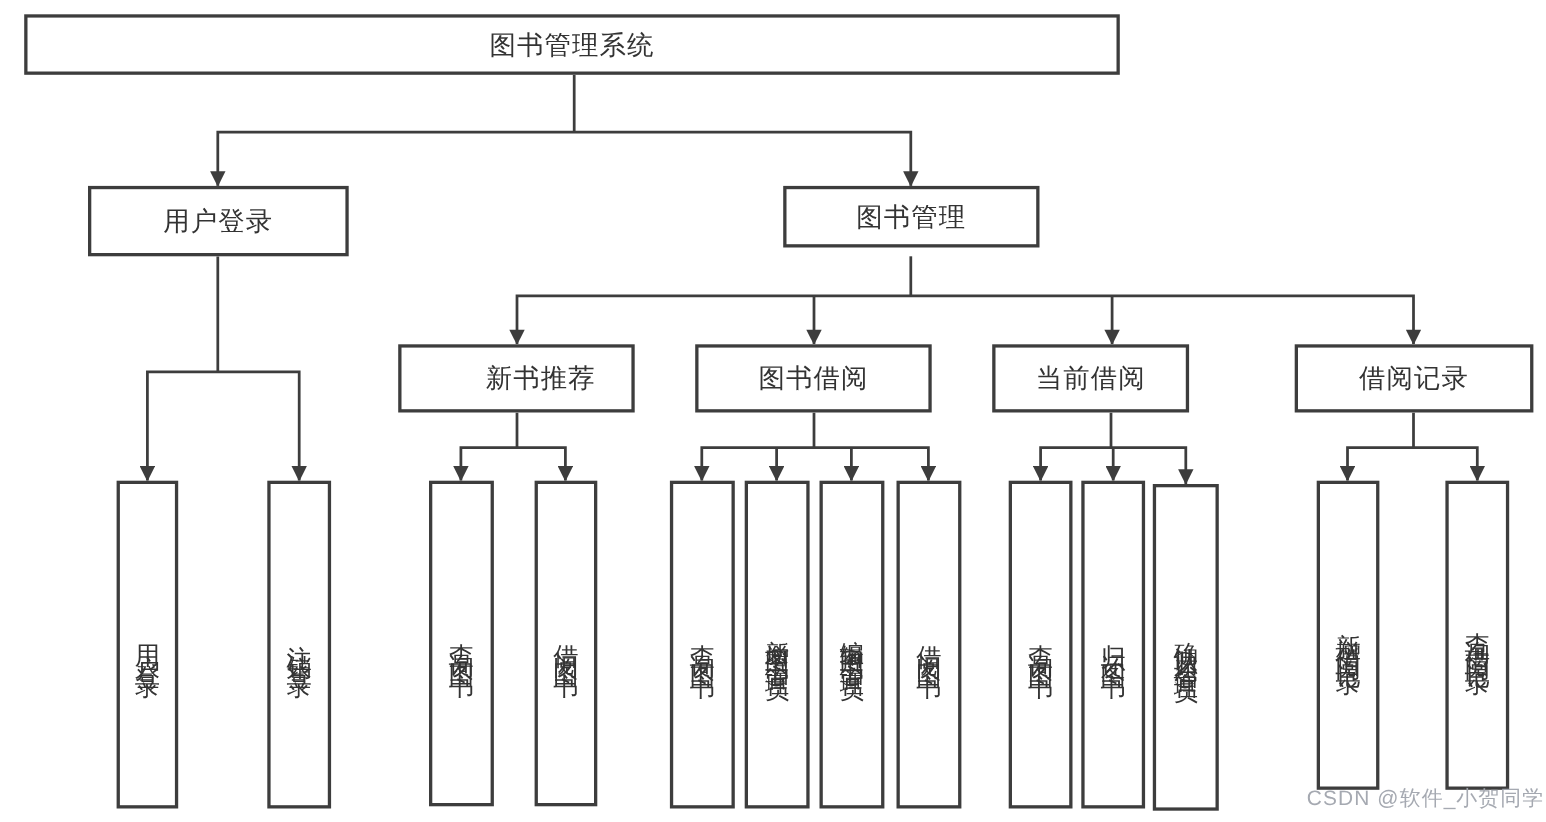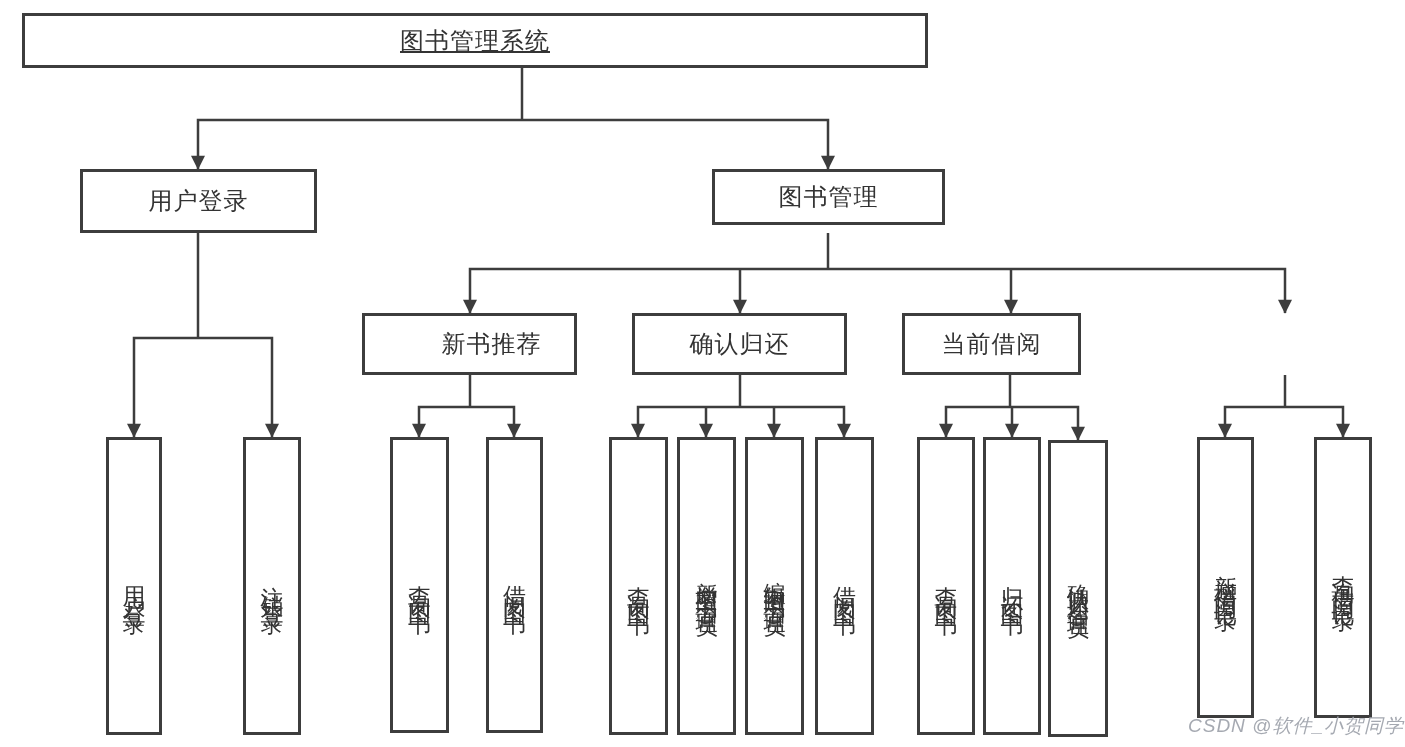--- a/index.html
+++ b/index.html
@@ -34,21 +34,21 @@
   .v {
     writing-mode: vertical-rl;
     text-orientation: mixed;
     letter-spacing: 9px;
     line-height: 1;
   }
   .v.mid  { letter-spacing: 7px; }
   .v.long { letter-spacing: 5px; font-size: 22px; }
 
   
-  #n-root          { left: 22px;   top: 13px;  width: 906px; height: 55px; text-decoration: underline; }
+  #n-root          { left: 22px;   top: 13px;  width: 996px; height: 55px; }
   #n-user-login    { left: 80px;   top: 169px; width: 237px;  height: 64px; }
   #n-book-mgmt     { left: 712px;  top: 169px; width: 233px;  height: 56px; }
   #n-new-book      { left: 362px;  top: 313px; width: 215px;  height: 62px; padding-left: 44px; }
   #n-book-borrow   { left: 632px;  top: 313px; width: 215px;  height: 62px; }
   #n-current-bor   { left: 902px;  top: 313px; width: 179px;  height: 62px; }
   #n-borrow-rec    { left: 1177px; top: 313px; width: 217px;  height: 62px; }
 
   #l-user-login    { left: 106px;  top: 437px; width: 56px; height: 298px; }
   #l-logout        { left: 243px;  top: 437px; width: 58px; height: 298px; }
   #l-query-1       { left: 390px;  top: 437px; width: 59px; height: 296px; }
@@ -65,21 +65,20 @@
 
   .watermark {
     position: absolute;
     left: 1188px;
     top: 713px;
     font-size: 19px;
     letter-spacing: 1px;
     color: rgba(160, 164, 173, 0.95);
     white-space: nowrap;
     z-index: 5;
-    font-style: italic;
   }
 </style>
 </head>
 <body>
 
 <div class="canvas">
 
   <svg class="wires" viewBox="0 0 1405 747" fill="none" stroke="#3d3d3d" stroke-width="2.5" stroke-linejoin="miter">
     <defs>
       <marker id="arrow" viewBox="0 0 10 10" refX="9.5" refY="5" markerWidth="8" markerHeight="5.6" orient="auto-start-reverse">
@@ -113,22 +112,23 @@
     <path d="M1285,375 L1285,407"></path>
     <path d="M1225,437 L1225,407 L1343,407 L1343,437" marker-start="url(#arrow)" marker-end="url(#arrow)"></path>
   </svg>
 
   <div class="node" id="n-root">图书管理系统</div>
 
   <div class="node" id="n-user-login">用户登录</div>
   <div class="node" id="n-book-mgmt">图书管理</div>
 
   <div class="node" id="n-new-book">新书推荐</div>
-  <div class="node" id="n-book-borrow">确认归还</div>
+  <div class="node" id="n-book-borrow">图书借阅</div>
   <div class="node" id="n-current-bor">当前借阅</div>
+  <div class="node" id="n-borrow-rec">借阅记录</div>
 
   <div class="node leaf" id="l-user-login">
     <span class="v">用户登录</span>
   </div>
   <div class="node leaf" id="l-logout">
     <span class="v">注销登录</span>
   </div>
 
   <div class="node leaf" id="l-query-1">
     <span class="v">查询图书</span>

